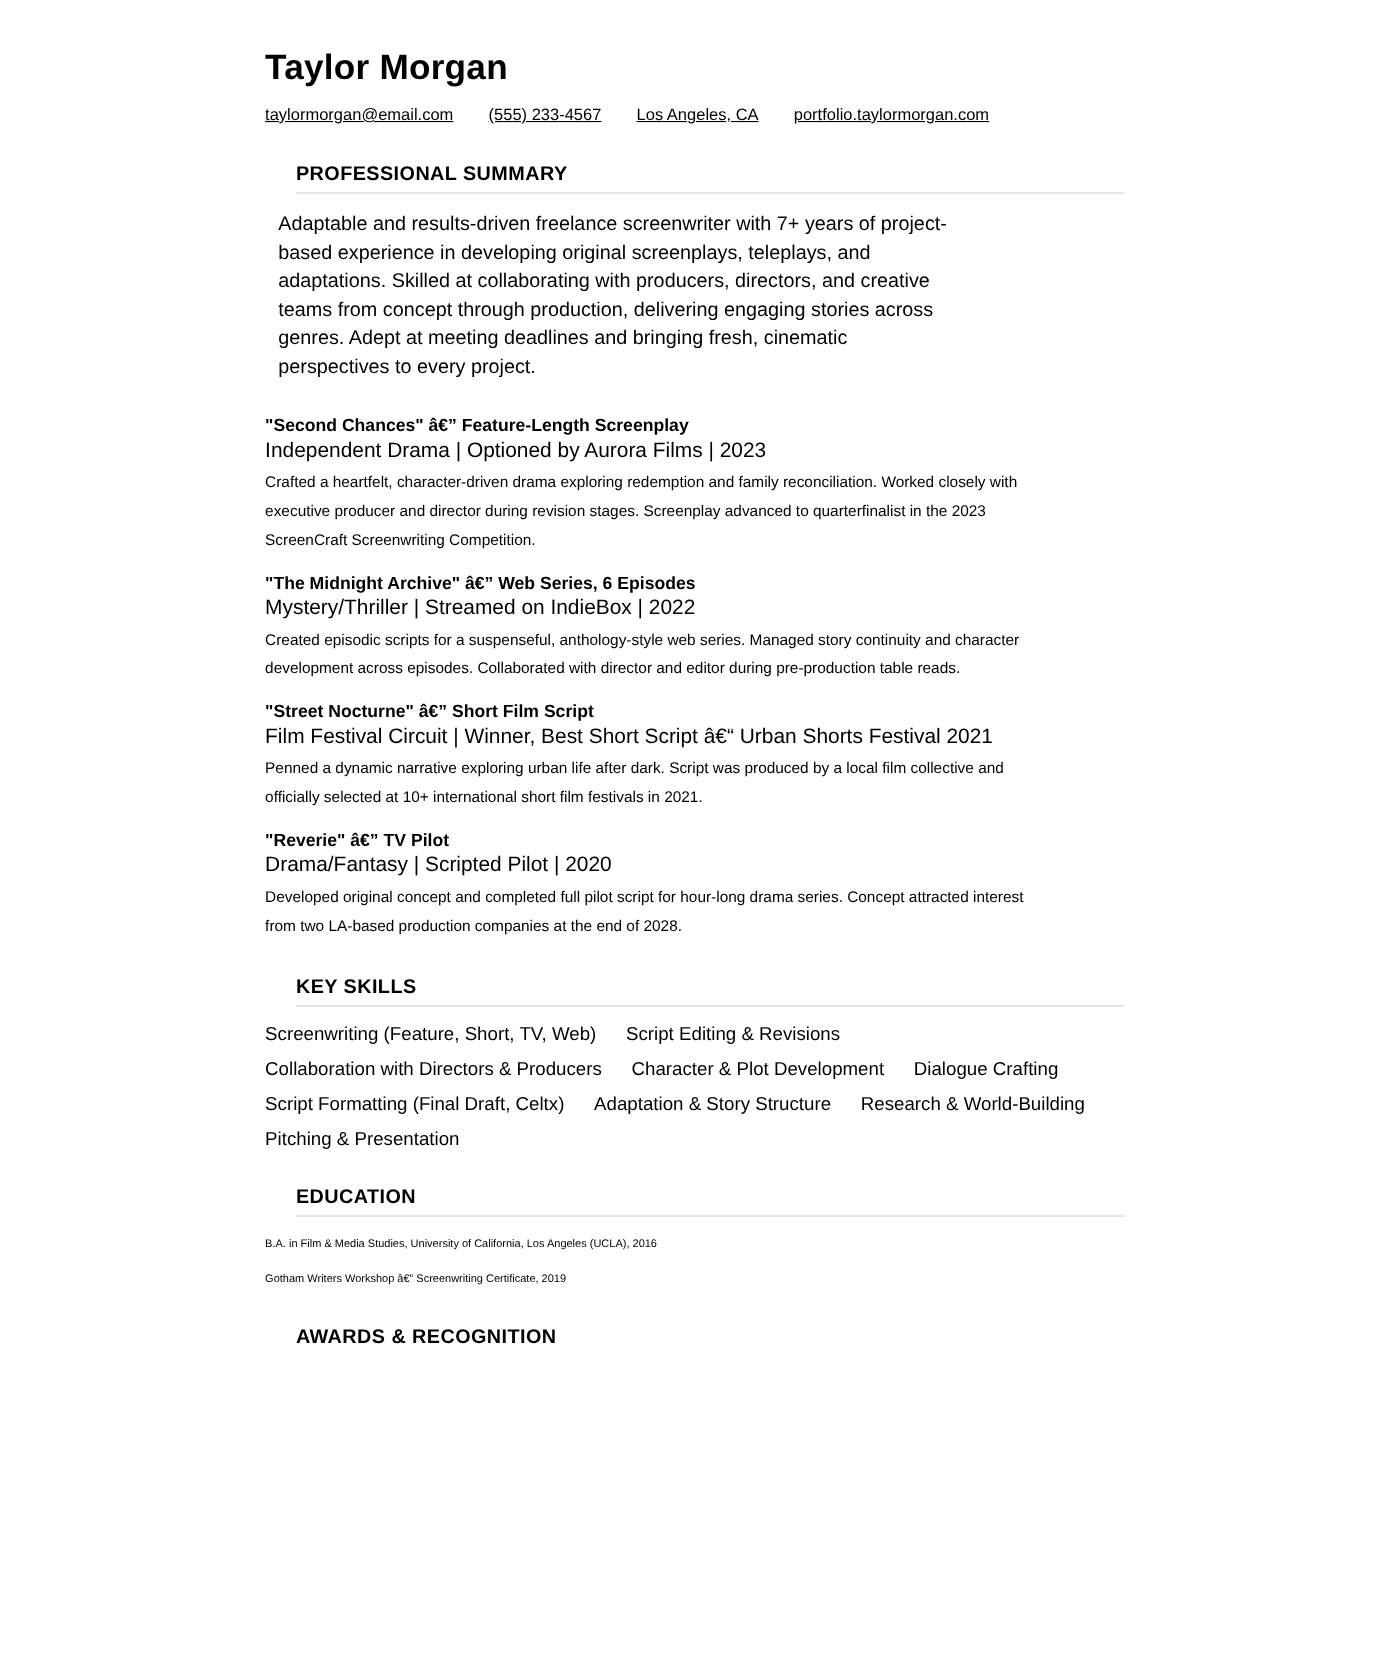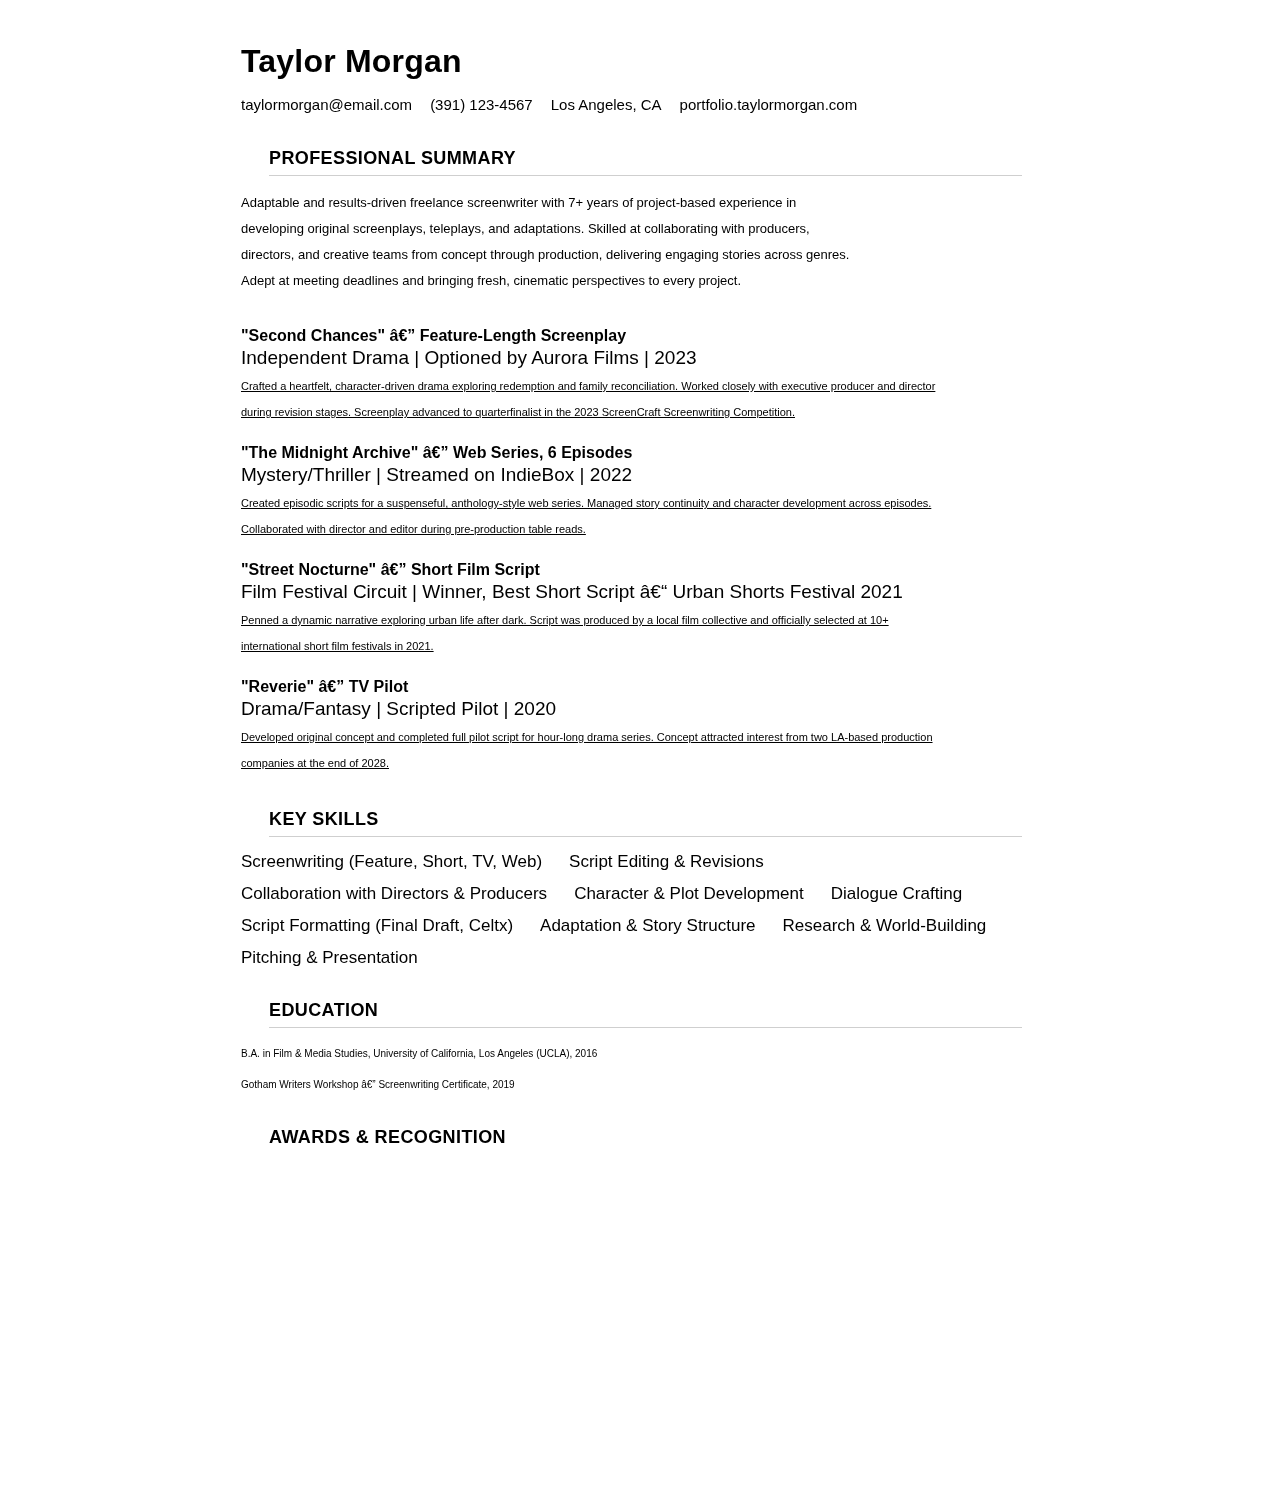--- a/index.html
+++ b/index.html
@@ -19,62 +19,63 @@
   h1.name {
     font-size: 32px;
     line-height: 35px;
     font-weight: 700;
     letter-spacing: 0.2px;
     margin-bottom: 16px;
   }
   .contact {
     display: flex;
     flex-wrap: wrap;
-    column-gap: 18px;
+    column-gap: 32px;
     font-size: 15px;
     line-height: 20px;
+    text-decoration: underline;
   }
   section { margin-top: 32px; }
   h2.section-title {
     font-size: 18px;
     line-height: 22px;
     font-weight: 700;
     letter-spacing: 0.4px;
     padding-bottom: 6px;
     border-bottom: 1px solid var(--rule, #cfcfcf);
     margin-bottom: 14px;
     margin-left: 28px;
   }
   h2.section-title.no-rule {
     border-bottom: none;
     padding-bottom: 0;
     margin-bottom: 0;
   }
   p.body-text {
-    font-size: 13px;
+    font-size: 18px;
     line-height: 26px;
+    margin-left: 12px;
   }
   p.summary { max-width: 620px; }
   .project { margin-bottom: 18px; }
   .project h3 {
     font-size: 16px;
     line-height: 20px;
     font-weight: 700;
     margin-bottom: 2px;
   }
   .project .meta {
     font-size: 19px;
     line-height: 20px;
     margin-bottom: 5px;
   }
   .project .desc {
-    font-size: 11px;
+    font-size: 14px;
     line-height: 26px;
     max-width: 700px;
-    text-decoration: underline;
   }
   .skills {
     display: flex;
     flex-wrap: wrap;
     column-gap: 27px;
     row-gap: 14px;
     padding-top: 2px;
   }
   .skill {
     font-size: 17px;
@@ -90,21 +91,21 @@
 </style>
 </head>
 <body style="background: rgb(255, 255, 255);">
 
 <div class="page">
 
   <header>
     <h1 class="name">Taylor Morgan</h1>
     <div class="contact" id="contact">
         <span class="contact-item">taylormorgan@email.com</span>
-        <span class="contact-item">(391) 123-4567</span>
+        <span class="contact-item">(555) 233-4567</span>
         <span class="contact-item">Los Angeles, CA</span>
         <span class="contact-item">portfolio.taylormorgan.com</span>
       </div>
   </header>
 
   <section>
     <h2 class="section-title">PROFESSIONAL SUMMARY</h2>
     <p class="body-text summary">Adaptable and results-driven freelance screenwriter with 7+ years of project-based experience in developing original screenplays, teleplays, and adaptations. Skilled at collaborating with producers, directors, and creative teams from concept through production, delivering engaging stories across genres. Adept at meeting deadlines and bringing fresh, cinematic perspectives to every project.</p>
   </section>
 

